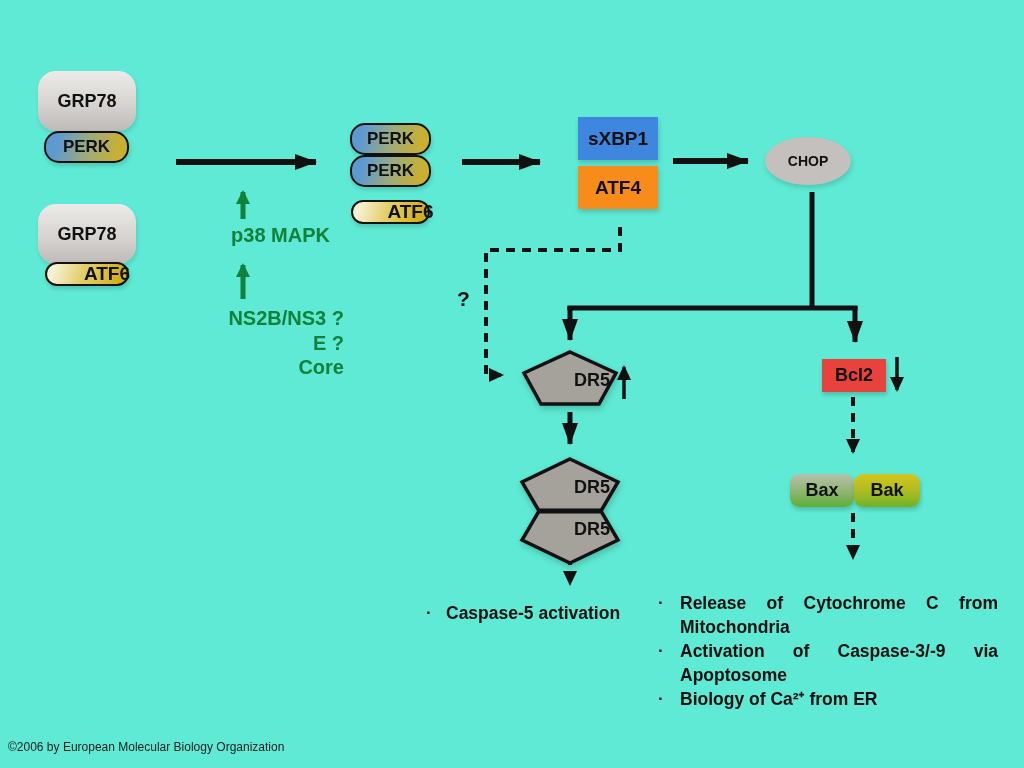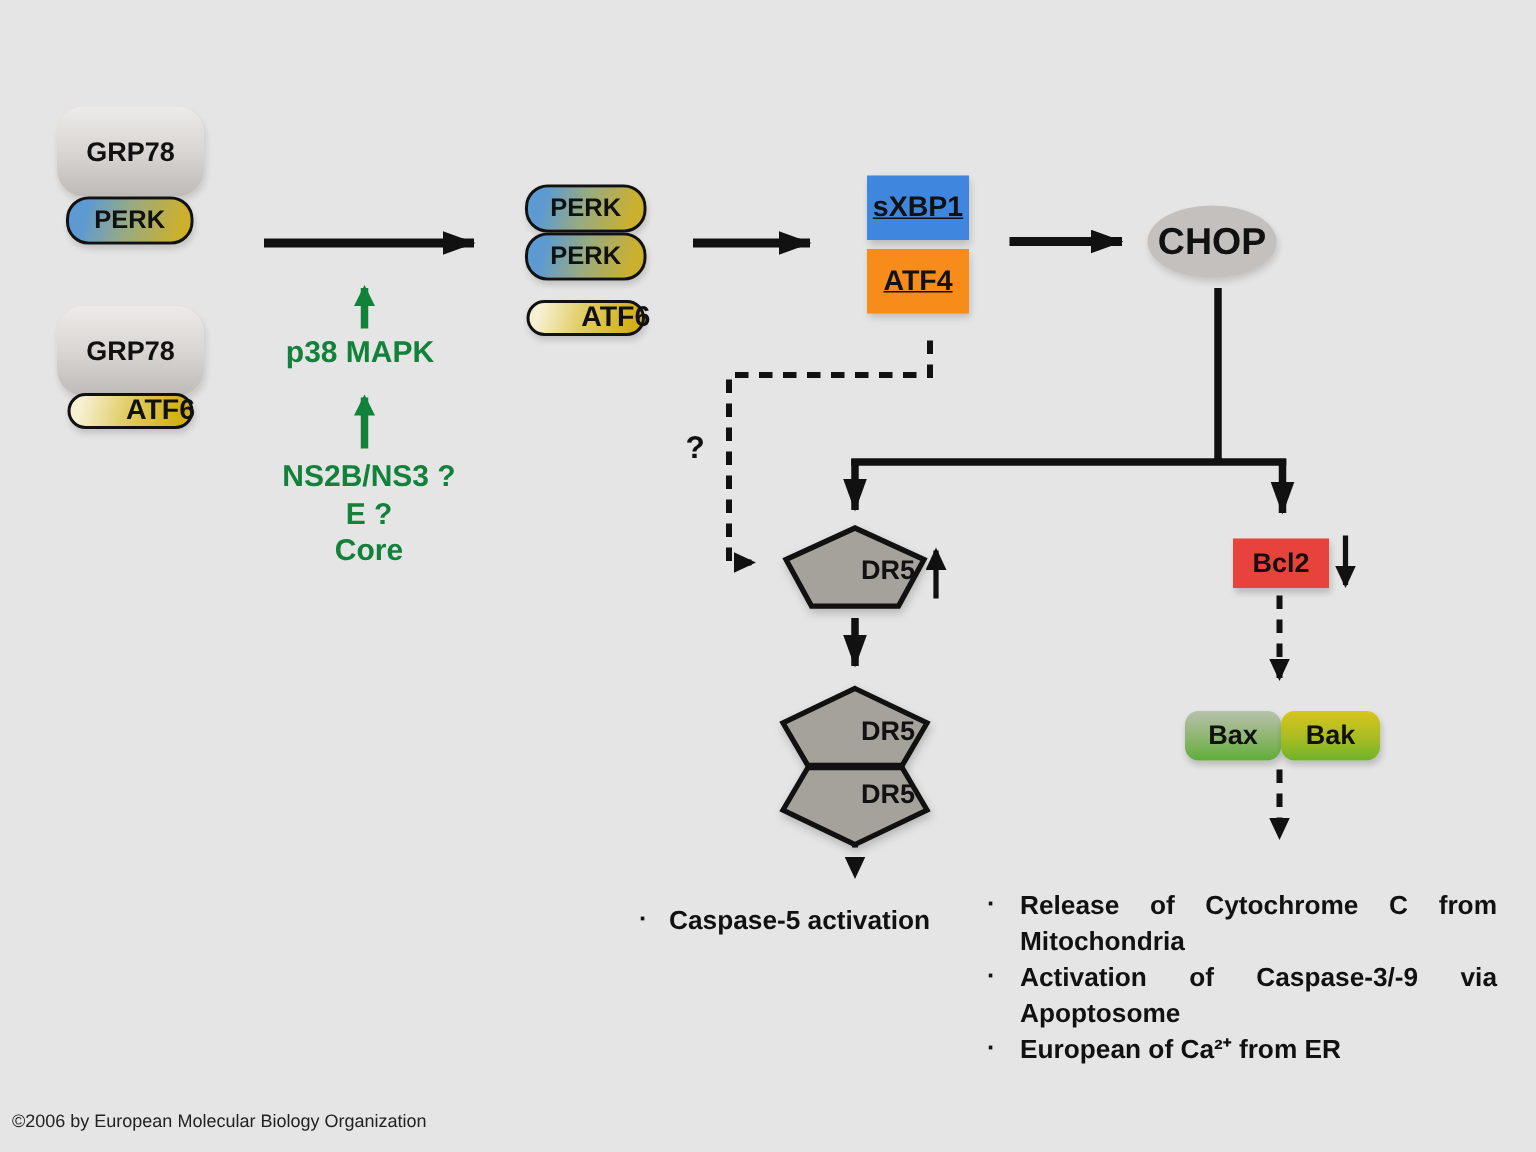--- a/index.html
+++ b/index.html
@@ -1,37 +1,37 @@
 <!DOCTYPE html>
 <html><head>
 <meta charset="utf-8">
 <style>
   html,body{margin:0;padding:0;}
   body{font-family:"Liberation Sans", sans-serif;}
   .canvas{
-    position:relative;width:1024px;height:768px;background:#e5e5e5;overflow:hidden;
+    position:relative;width:1024px;height:768px;background:#5eead4;overflow:hidden;
   }
   svg.connectors{position:absolute;left:0;top:0;z-index:1;}
   .node{position:absolute;display:flex;align-items:center;justify-content:center;
         font-weight:bold;color:#111;z-index:2;box-sizing:border-box;}
   .grp78{width:98px;height:60px;border-radius:18px;font-size:18px;
          background:linear-gradient(180deg,#edebe9 0%,#d6d3d0 55%,#bdbab7 100%);
          box-shadow:1px 3px 4px rgba(0,0,0,0.12);}
   .perk-pill{width:85px;height:32px;border-radius:15px;border:2.5px solid #111;font-size:17px;
          background:linear-gradient(105deg,#5d9ad2 15%,#9aab7e 50%,#ccb02c 90%);
          box-shadow:1px 3px 4px rgba(0,0,0,0.15);}
   .atf6-pill{width:84px;height:24px;border-radius:15px;border:2.5px solid #111;font-size:19px;
          background:linear-gradient(105deg,#f7f0d2 10%,#e2cf6a 45%,#d3b016 90%);
          box-shadow:1px 3px 4px rgba(0,0,0,0.15);padding-left:40px;}
-  .rect-node{width:68px;height:43px;font-size:19px;box-shadow:1px 3px 5px rgba(0,0,0,0.18);text-decoration:underline;}
-  .ellipse{width:86px;height:48px;border-radius:50%;background:#c3c0bd;font-size:25px;
+  .rect-node{width:80px;height:43px;font-size:19px;box-shadow:1px 3px 5px rgba(0,0,0,0.18);}
+  .ellipse{width:86px;height:48px;border-radius:50%;background:#c3c0bd;font-size:14px;
          box-shadow:1px 3px 5px rgba(0,0,0,0.15);}
   .small-pill{height:33px;font-size:18px;box-shadow:1px 3px 4px rgba(0,0,0,0.18);}
   .green-label{position:absolute;z-index:2;color:#12813a;font-weight:bold;font-size:20px;
-         text-align:center;}
+         text-align:right;}
   .pent-label{position:absolute;z-index:3;width:80px;text-align:right;font-weight:bold;
          font-size:18px;color:#111;}
   .qmark{position:absolute;z-index:2;font-weight:bold;font-size:21px;color:#111;}
   .outcome-line{position:absolute;z-index:2;display:flex;font-weight:bold;font-size:17.5px;color:#111;}
   .outcome-line .bullet{width:20px;text-align:left;font-size:17px;}
   .outcomes{position:absolute;z-index:2;}
   .outcomes .item{display:flex;font-weight:bold;font-size:17.5px;color:#111;line-height:24px;}
   .outcomes .item .bullet{width:22px;flex:0 0 22px;font-size:17px;}
   .outcomes .item .txt{flex:1;text-align:justify;}
   .copyright{position:absolute;z-index:2;font-size:12px;color:#222;font-weight:normal;}
@@ -121,19 +121,19 @@
     <div class="item">
       <span class="bullet">·</span>
       <span class="txt">Release of Cytochrome C from Mitochondria</span>
     </div>
     <div class="item">
       <span class="bullet">·</span>
       <span class="txt">Activation of Caspase-3/-9 via Apoptosome</span>
     </div>
     <div class="item">
       <span class="bullet">·</span>
-      <span class="txt">European of Ca²⁺ from ER</span>
+      <span class="txt">Biology of Ca²⁺ from ER</span>
     </div>
   </div>
 
   <div class="copyright" style="left:8px;top:740px;">©2006 by European Molecular Biology Organization</div>
 
 </div>
 
 </body></html>

